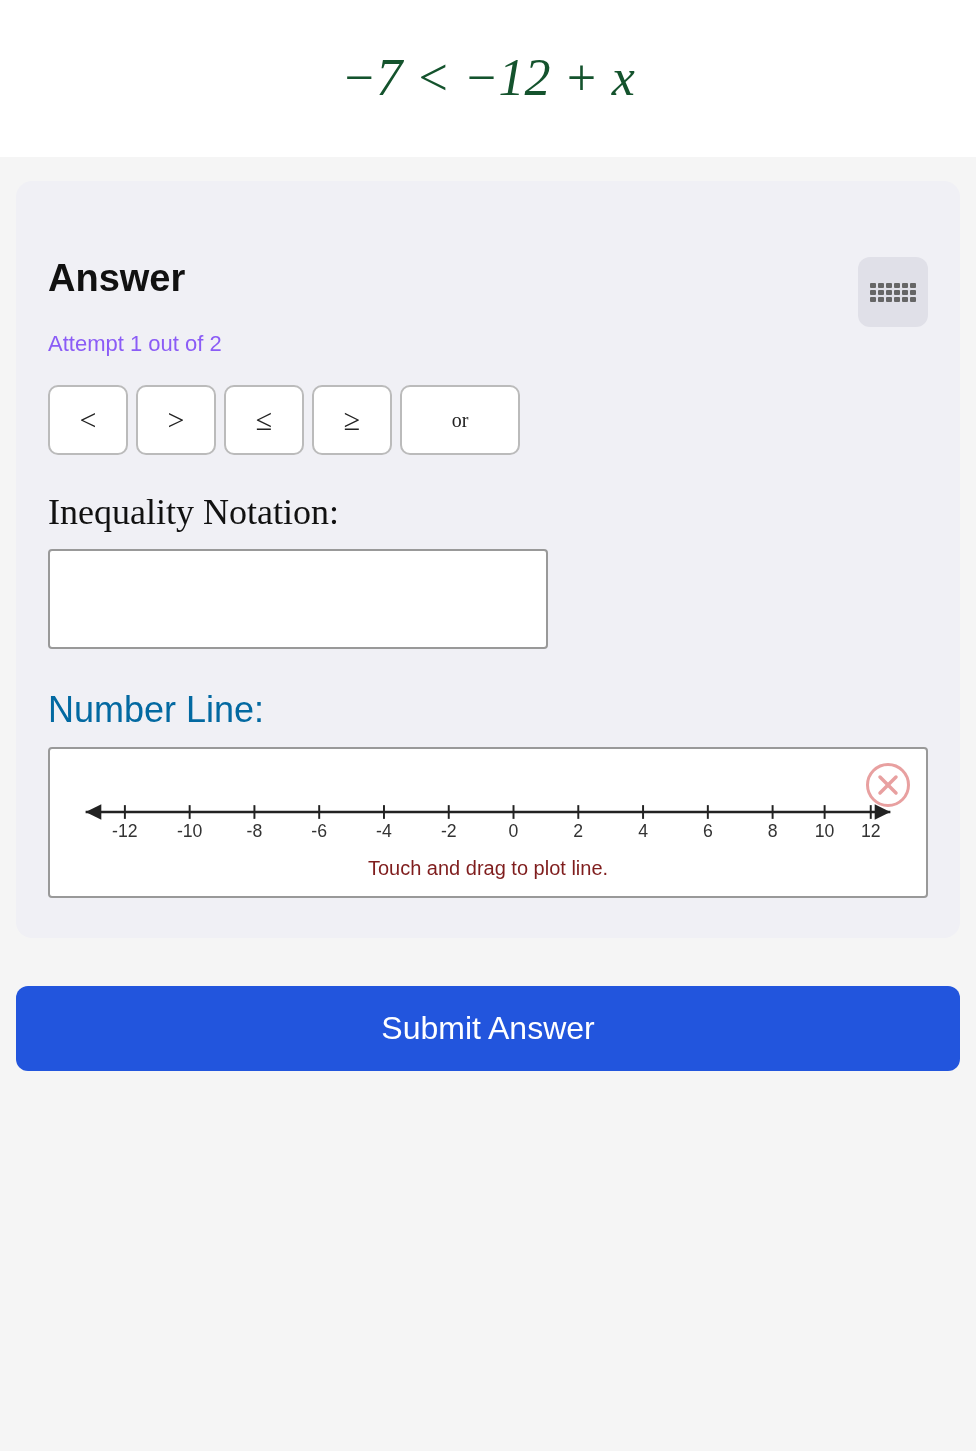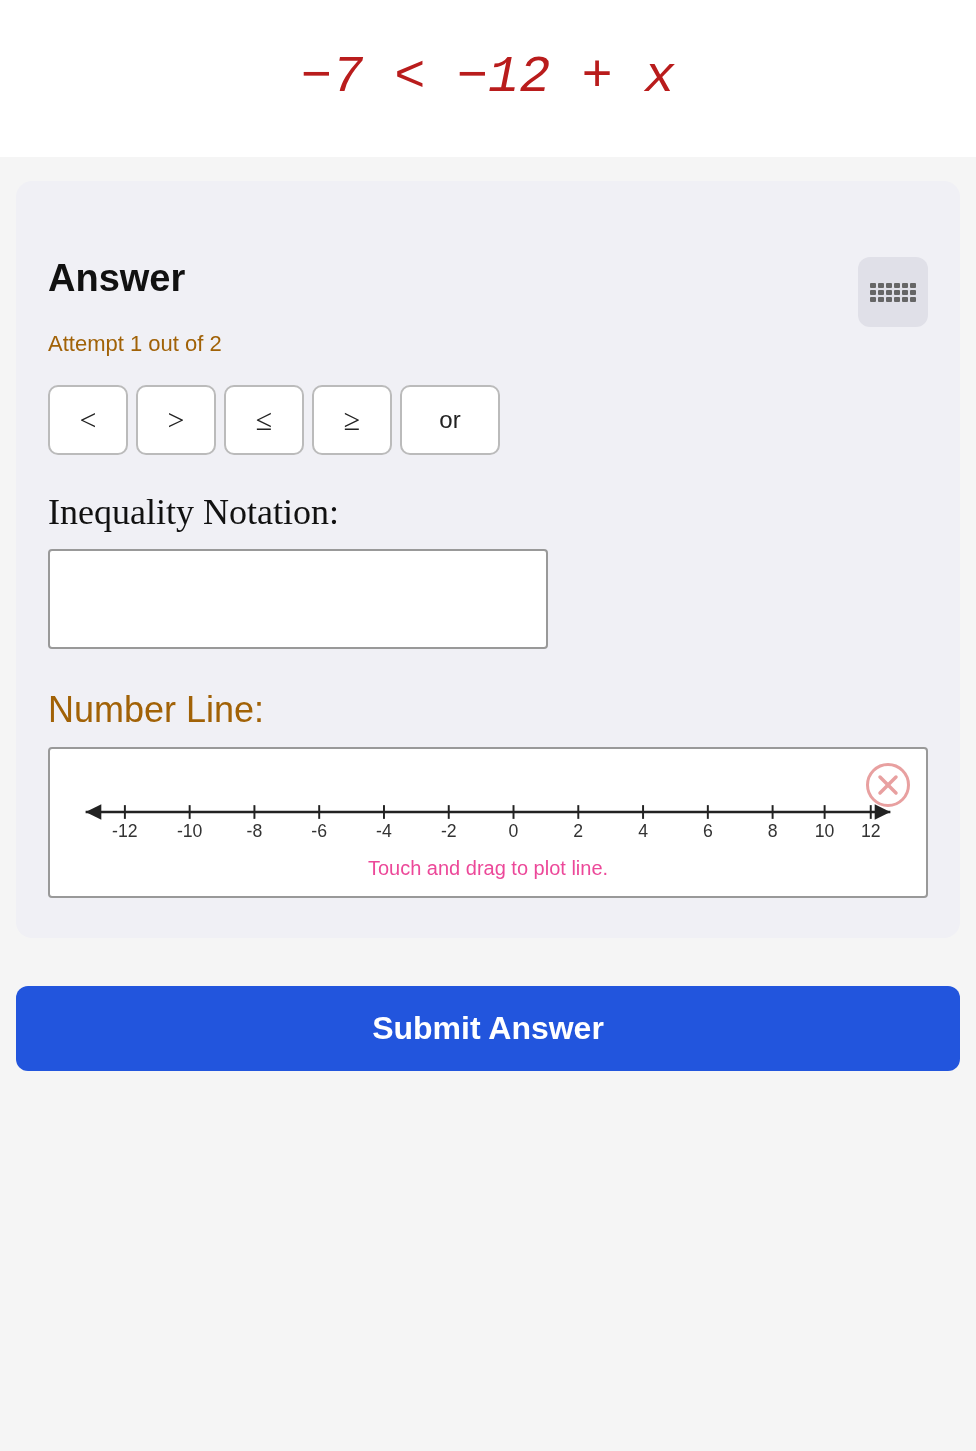--- a/index.html
+++ b/index.html
@@ -22,23 +22,23 @@
       font-weight: normal;
       line-height: 1.3;
       color: #111;
       margin-bottom: 40px;
     }
 
     .equation {
       text-align: center;
       font-size: 52px;
       font-style: italic;
-      color: #b91c1c;
+      color: #14532d;
       margin-bottom: 10px;
-      font-family: Liberation Mono, monospace;
+      font-family: Liberation Serif, serif;
     }
 
     .answer-section {
       background: #f0f0f5;
       border-radius: 16px;
       margin: 24px 16px;
       padding: 32px 32px 40px 32px;
     }
 
     .answer-header {
@@ -77,21 +77,21 @@
     }
 
     .keyboard-icon span {
       background: #666;
       border-radius: 1px;
       display: block;
     }
 
     .attempt-text {
       font-size: 22px;
-      color: #a16207;
+      color: #8b5cf6;
       font-family: Arial, sans-serif;
       margin-bottom: 28px;
     }
 
     .symbol-buttons {
       display: flex;
       gap: 8px;
       margin-bottom: 36px;
     }
 
@@ -104,23 +104,23 @@
       font-size: 30px;
       font-family: Georgia, serif;
       cursor: pointer;
       display: flex;
       align-items: center;
       justify-content: center;
       color: #222;
     }
 
     .sym-btn.or-btn {
-      font-family: Liberation Sans, sans-serif;
-      font-size: 24px;
-      width: 100px;
+      font-family: Liberation Serif, serif;
+      font-size: 20px;
+      width: 120px;
     }
 
     .notation-label {
       font-size: 36px;
       font-family: Liberation Serif, serif;
       color: #111;
       margin-bottom: 16px;
     }
 
     .notation-input {
@@ -132,21 +132,21 @@
       font-size: 28px;
       padding: 8px 12px;
       outline: none;
       display: block;
       margin-bottom: 40px;
     }
 
     .number-line-label {
       font-size: 36px;
       font-family: Arial, sans-serif;
-      color: #a16207;
+      color: #0369a1;
       margin-bottom: 16px;
     }
 
     .number-line-container {
       border: 2px solid #999;
       background: #fff;
       border-radius: 4px;
       padding: 20px 16px 16px 16px;
       position: relative;
       width: 100%;
@@ -168,33 +168,33 @@
 
     .number-line-svg {
       width: 100%;
       display: block;
       margin-top: 8px;
     }
 
     .drag-hint {
       text-align: center;
       font-size: 20px;
-      color: #ec4899;
+      color: #7f1d1d;
       font-family: Arial, sans-serif;
       margin-top: 10px;
     }
 
     .submit-btn {
       background: #2255dd;
       color: #fff;
       border: none;
       border-radius: 12px;
       font-size: 32px;
       font-family: Arial, sans-serif;
-      font-weight: bold;
+      font-weight: normal;
       padding: 24px 60px;
       cursor: pointer;
       margin: 24px 16px 0 16px;
       display: inline-block;
     }
   </style>
 </head>
 <body>
 
 <div class="top-section">

